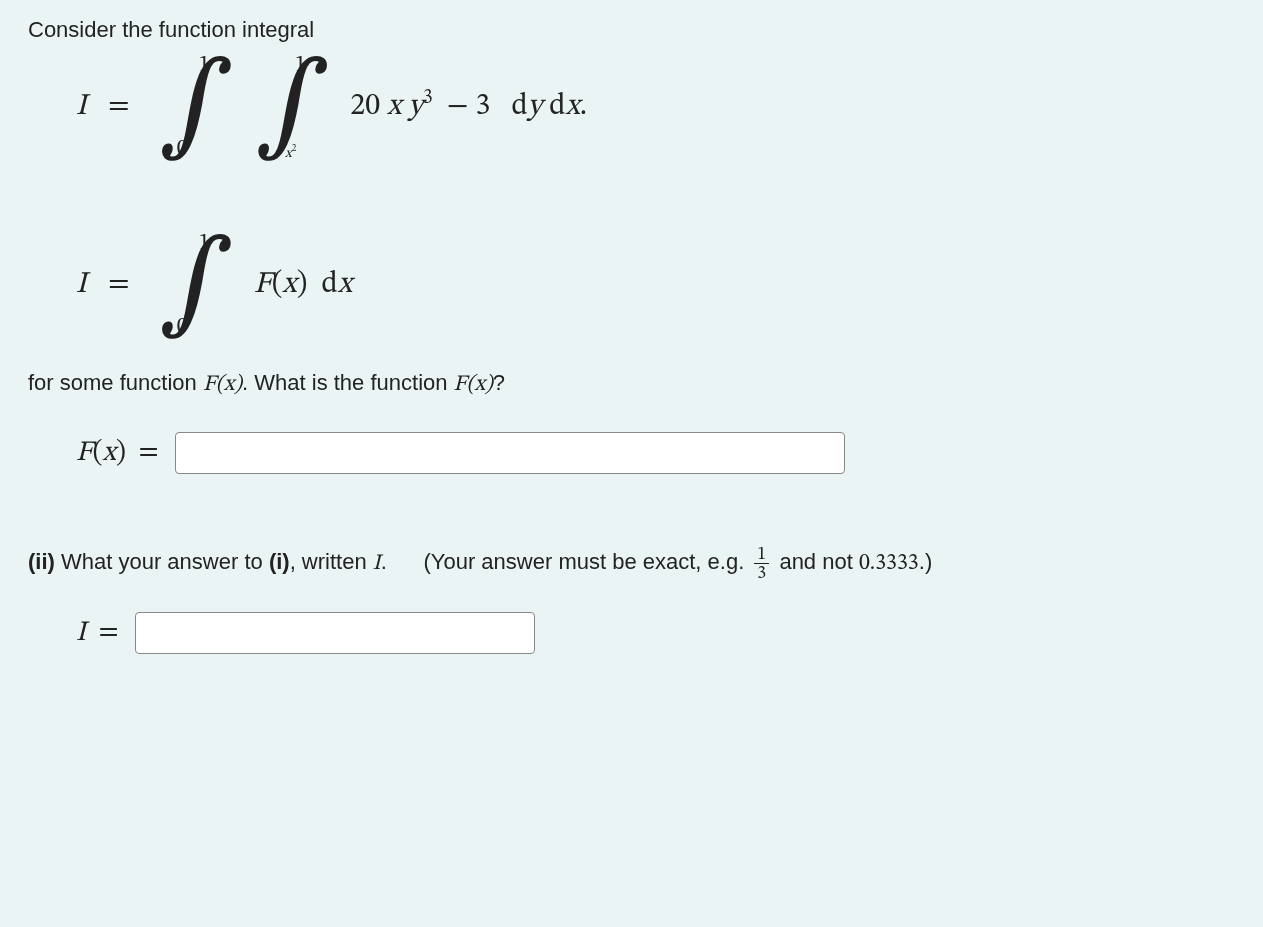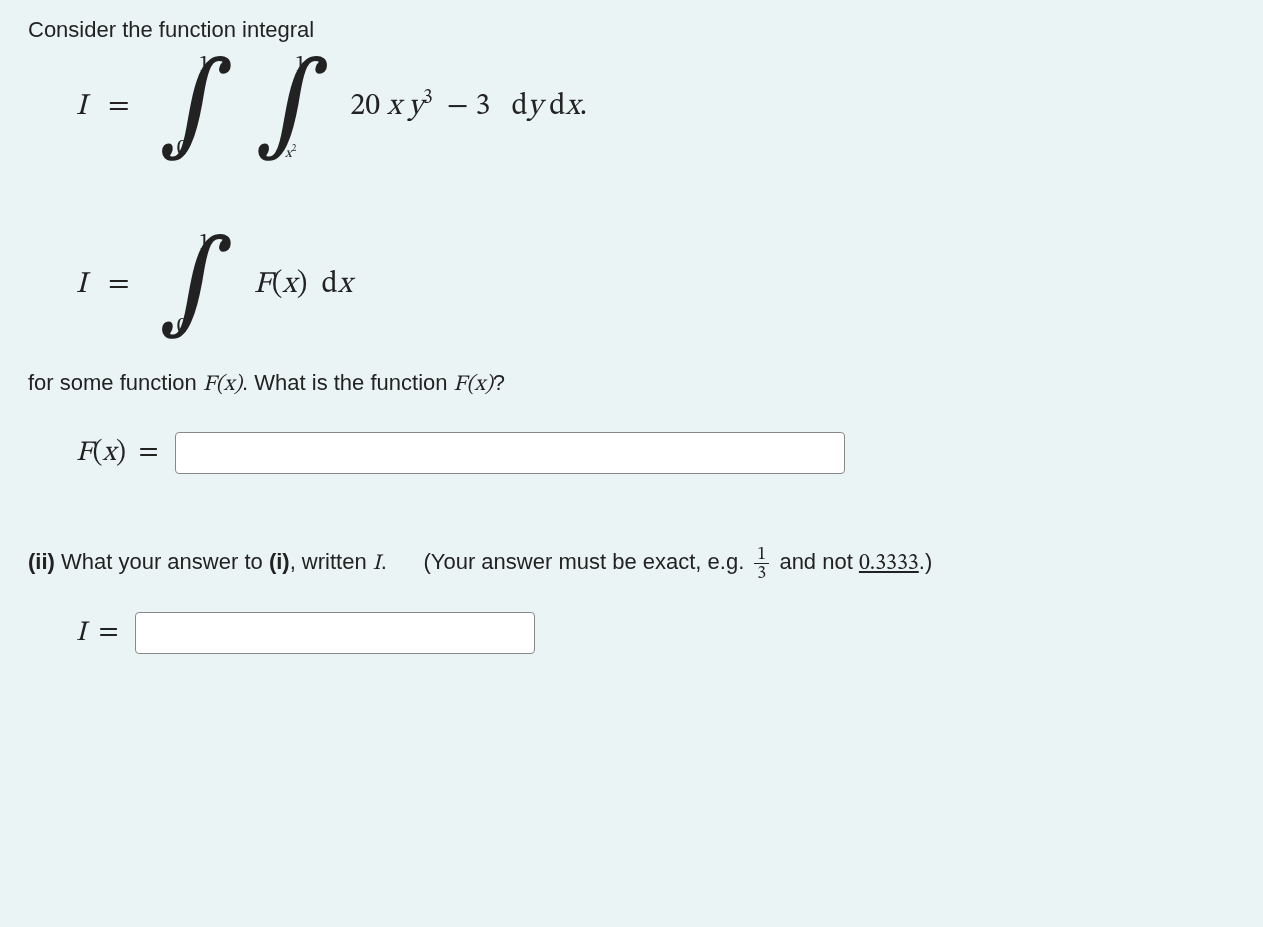--- a/index.html
+++ b/index.html
@@ -13,21 +13,21 @@
   .page {
     padding: 12px 28px 40px 28px;
     max-width: 1263px;
     box-sizing: border-box;
   }
   p { margin: 0 0 10px 0; line-height: 1.6; }
   .math {
     font-family: "Cambria Math", "STIX Two Math", "Latin Modern Math", Georgia, serif;
     font-style: italic;
   }
-  .math.up { font-style: normal; text-decoration: underline; }
+  .math.up { font-style: normal; }
   .eq-block {
     margin: 8px 0 30px 48px;
     font-family: "Cambria Math", "STIX Two Math", "Latin Modern Math", Georgia, serif;
     font-size: 30px;
     white-space: nowrap;
   }
   .eq-block .var { font-style: italic; }
   .eq-block .num { font-style: normal; }
 
   

